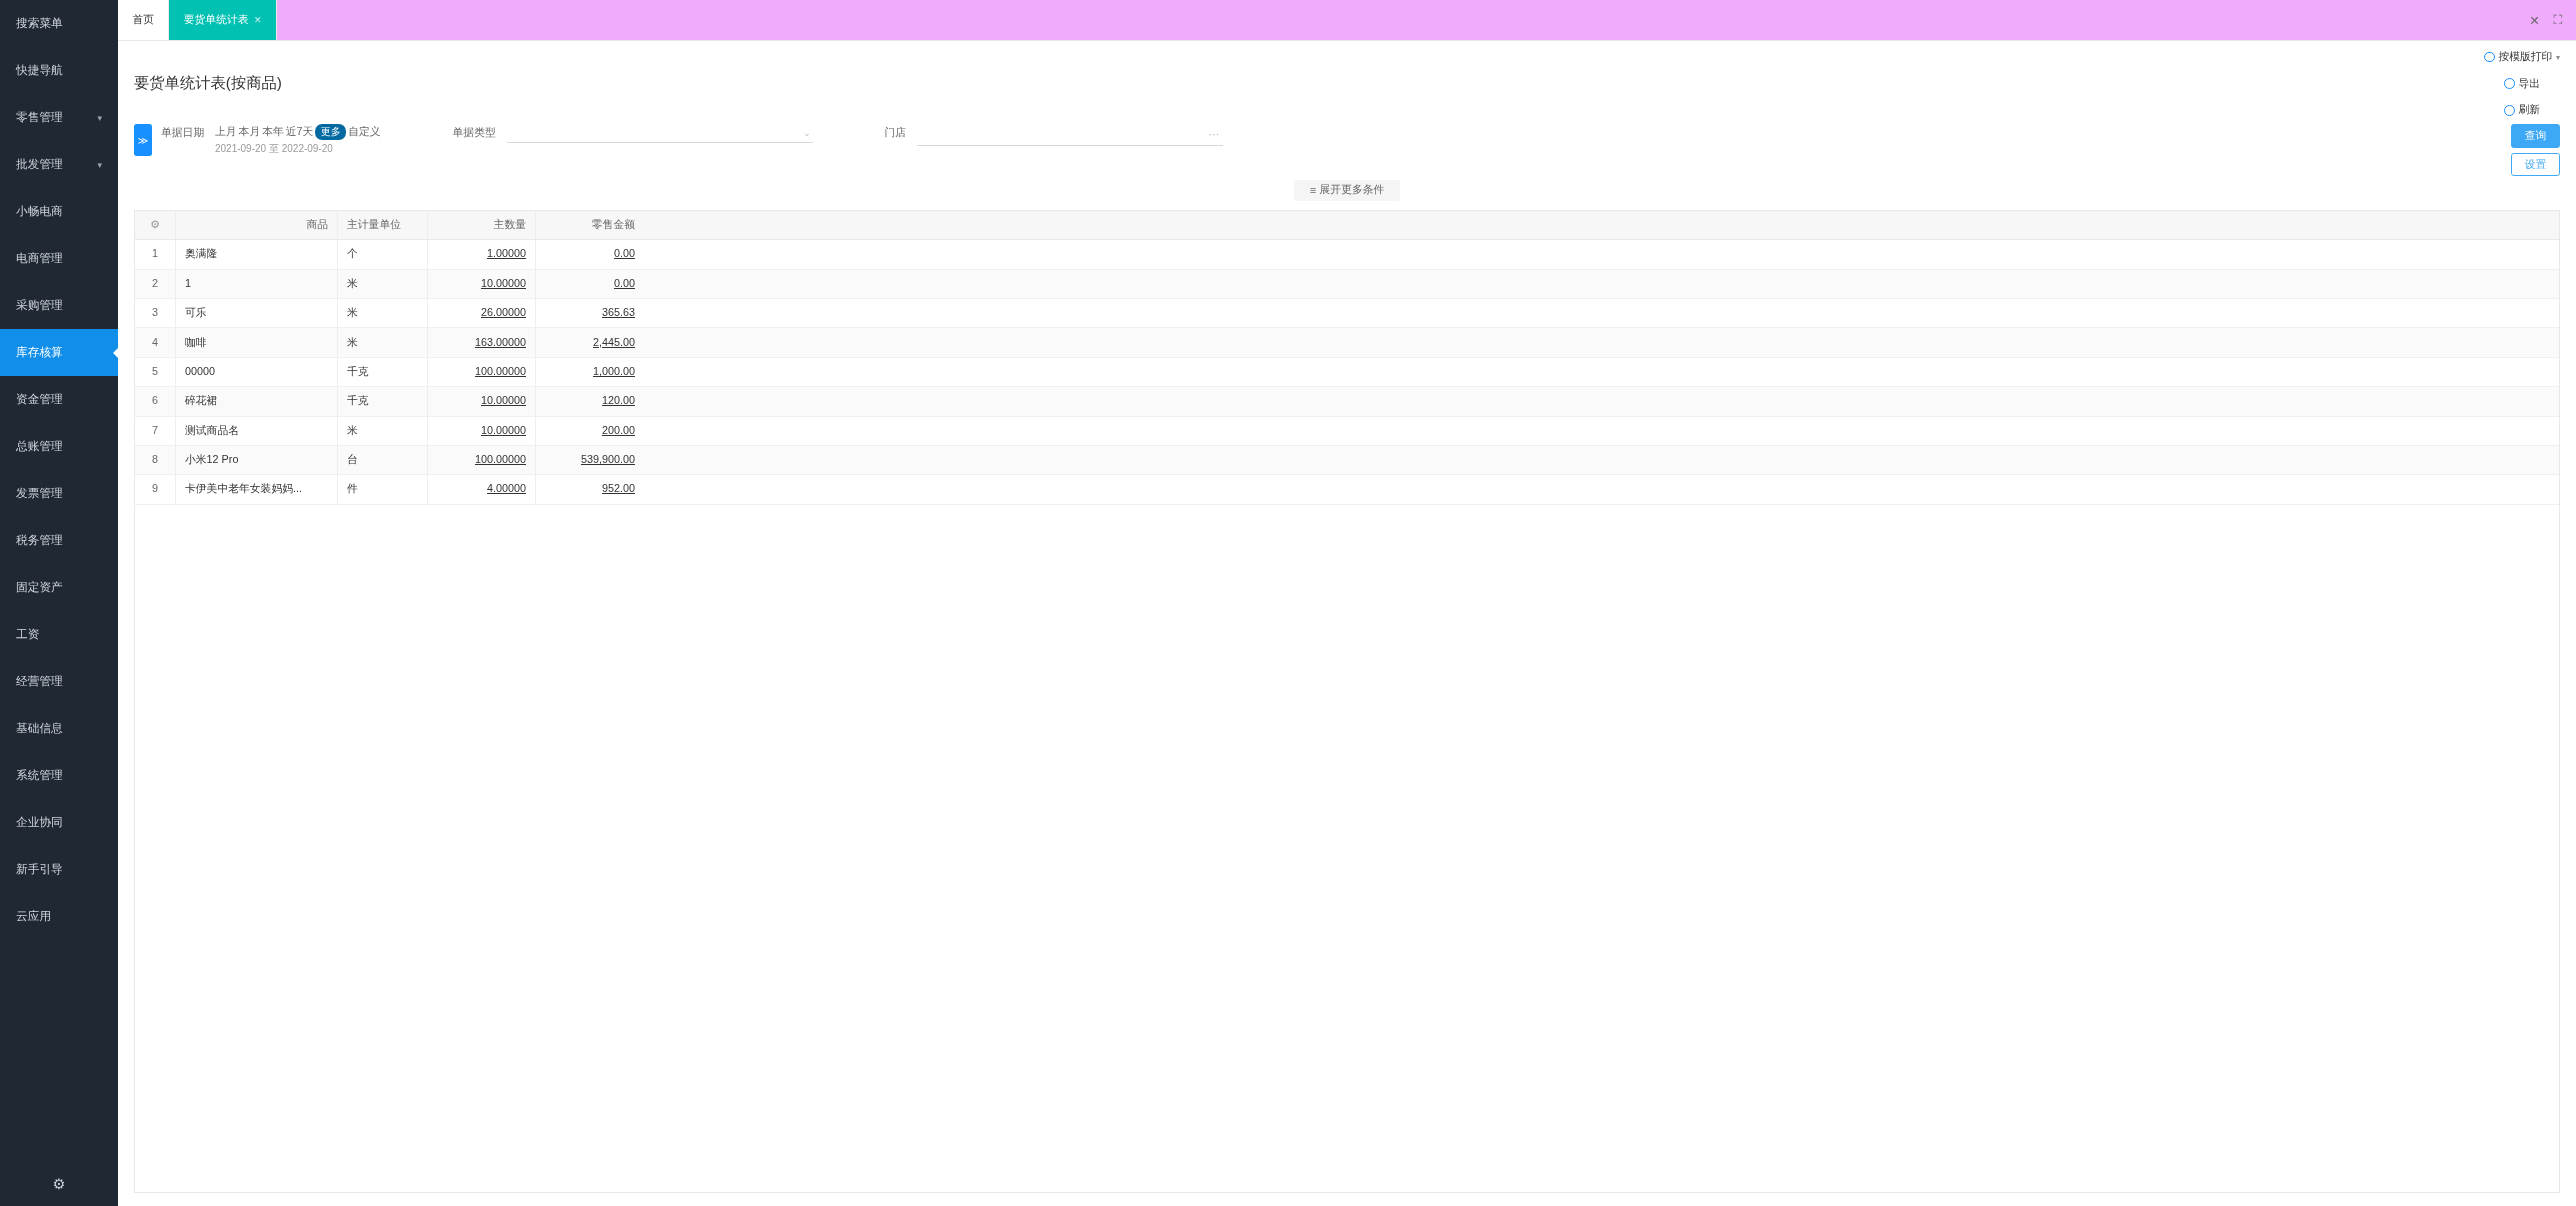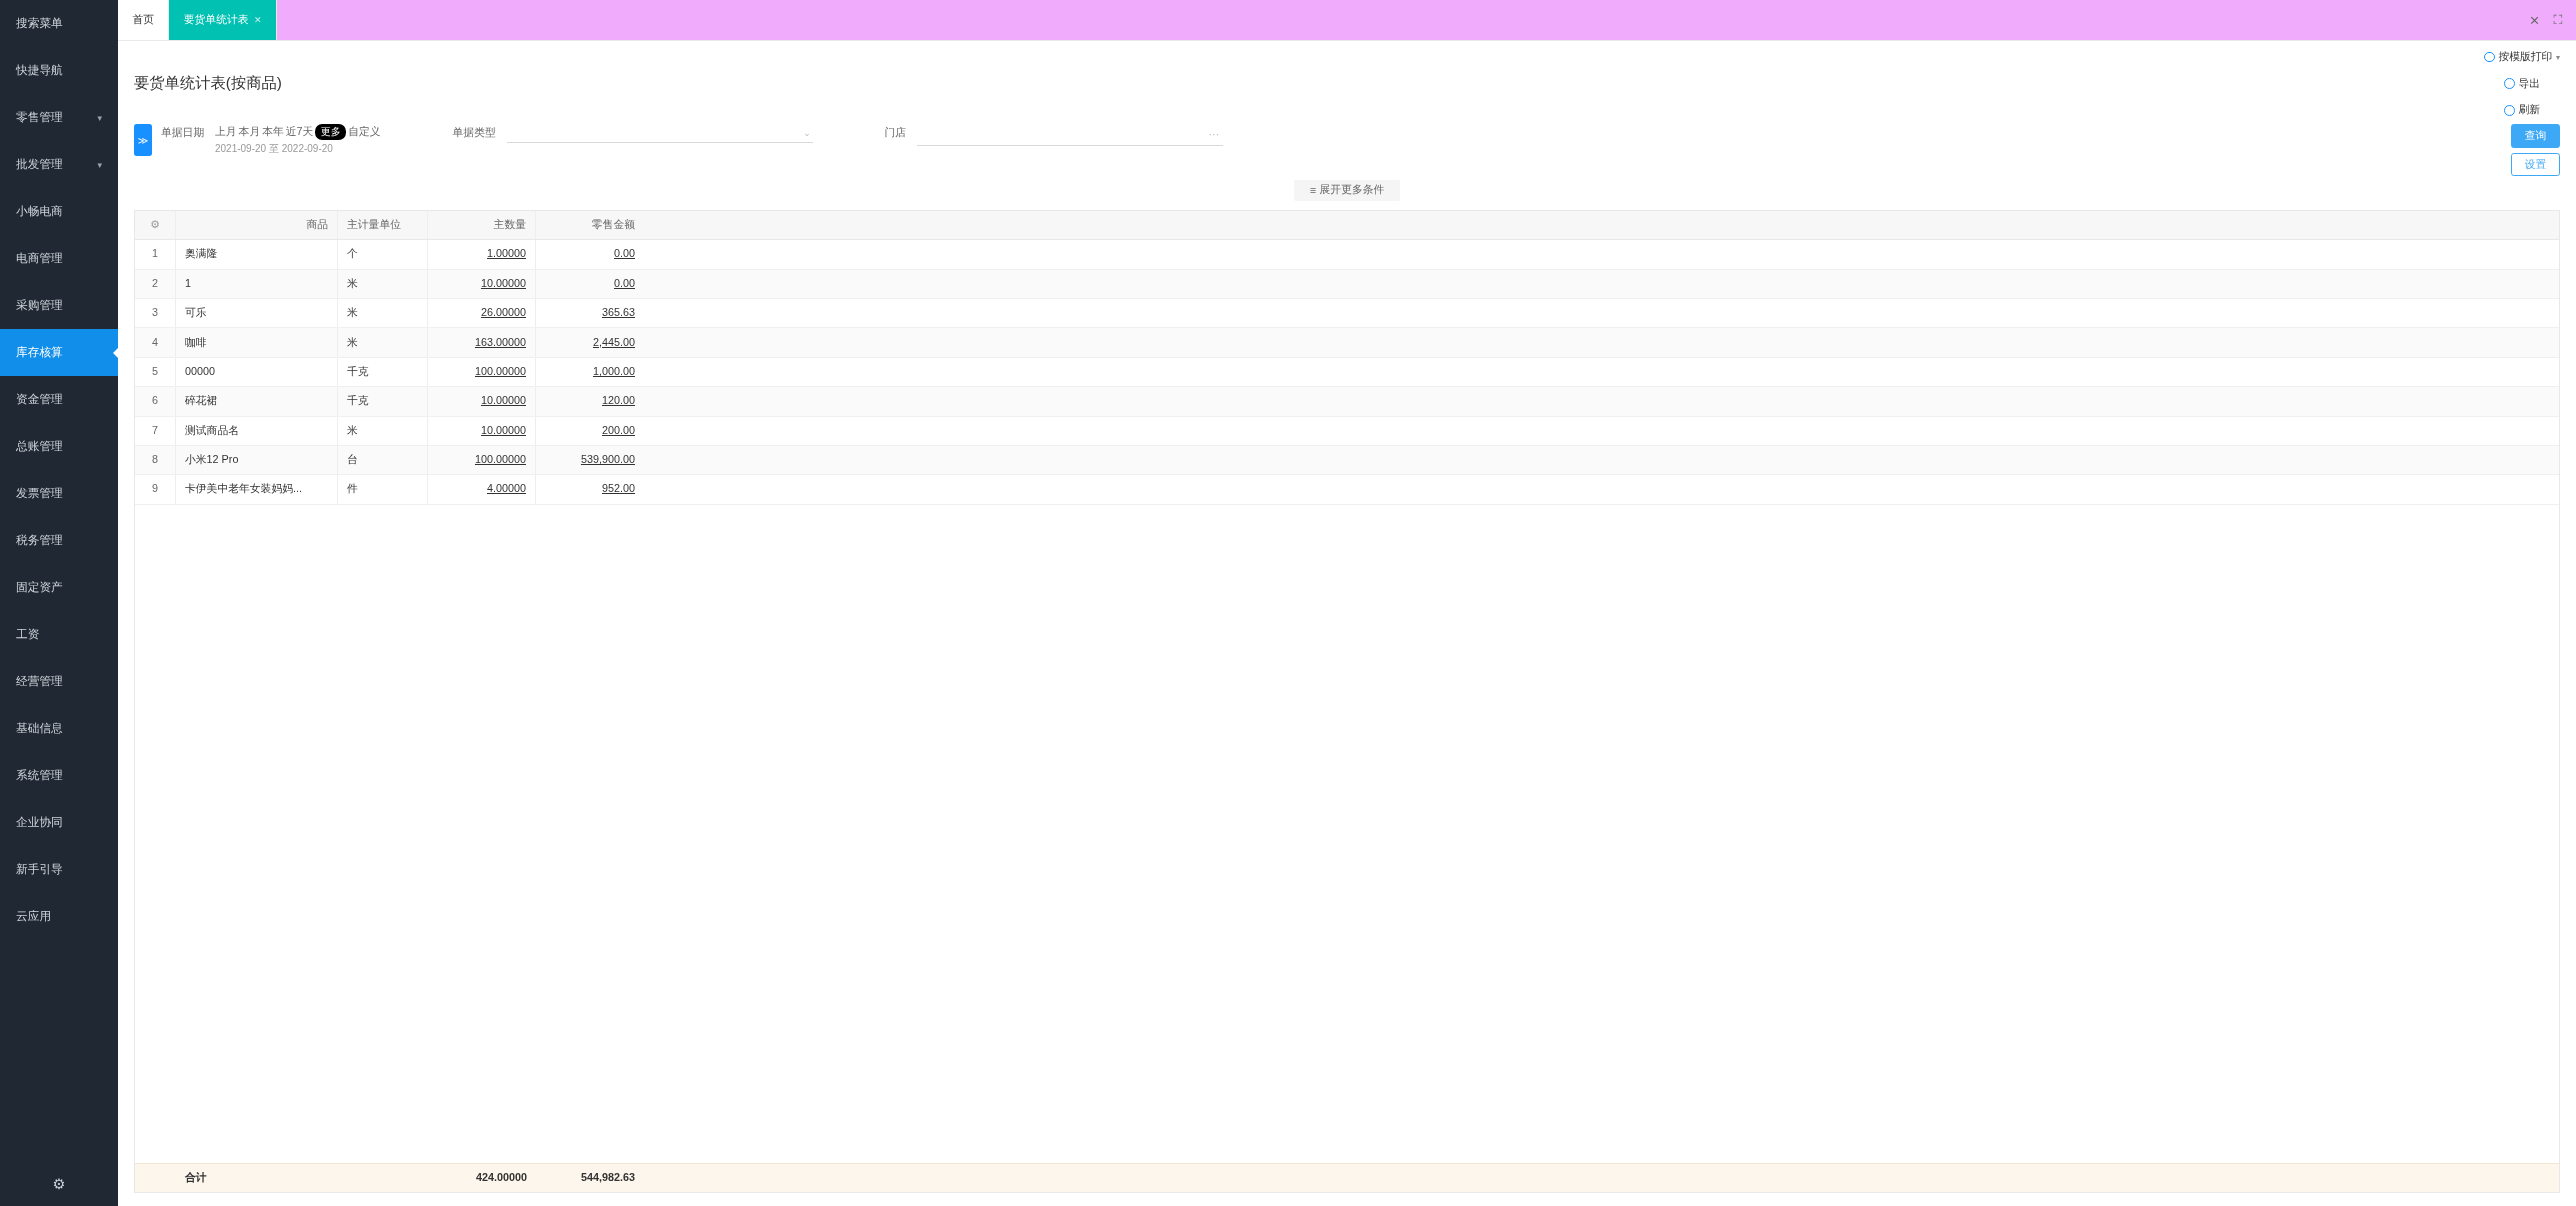--- a/index.html
+++ b/index.html
@@ -37,21 +37,21 @@
 
 .filter-wrap { padding: 0 16px 9px 16px; }
 .filter-bar { display: flex; align-items: flex-start; gap: 9px; position: relative; }
 .collapse-handle { width: 18px; height: 32px; background: #1890ff; border-radius: 2.7px; display: flex; align-items: center; justify-content: center; color: #fff; cursor: pointer; font-size: 10px; flex-shrink: 0; }
 .filter-fields { flex: 1; display: flex; align-items: flex-start; gap: 72px; flex-wrap: wrap; }
 .field-group { display: flex; align-items: flex-start; gap: 10.8px; }
 .field-label { color: #666; padding-top: 1.8px; white-space: nowrap; text-align: right; }
 .date-quick { display: flex; flex-direction: column; gap: 1.8px; }
 .date-links { display: flex; align-items: center; gap: 2px; }
 .date-link { color: #666; cursor: pointer; }
-.badge { background: #000000; color: #fff; padding: 0.9px 5.4px; border-radius: 7.2px; font-size: 10px; }
+.badge { background: #0369a1; color: #fff; padding: 0.9px 5.4px; border-radius: 7.2px; font-size: 10px; }
 .date-range { color: #999; font-size: 10px; }
 .select-input { min-width: 306px; border: none; border-bottom: 0.9px solid #d9d9d9; padding: 3.6px 1.8px; background: transparent; outline: none; position: relative; display: flex; align-items: center; }
 .select-input .caret-d { margin-left: auto; color: #bbb; font-size: 9px; }
 .select-input .dots { margin-left: auto; color: #bbb; letter-spacing: 1.8px; }
 .filter-buttons { display: flex; flex-direction: column; gap: 5.4px; flex-shrink: 0; }
 .btn { padding: 3.6px 12.6px; border-radius: 2.7px; font-size: 10.8px; cursor: pointer; text-align: center; min-width: 47px; }
 .btn-primary { background: #3da8f5; color: #fff; border: 0.9px solid #3da8f5; }
 .btn-outline { background: #fff; color: #3da8f5; border: 0.9px solid #3da8f5; }
 
 .expand-more { display: flex; justify-content: center; margin-top: 3.6px; }
@@ -314,26 +314,19 @@
               <div class="td col-amt">539,900.00</div>
             </div>
             <div class="trow">
               <div class="td col-idx">9</div>
               <div class="td col-prod">卡伊美中老年女装妈妈...</div>
               <div class="td col-unit">件</div>
               <div class="td col-qty">4.00000</div>
               <div class="td col-amt">952.00</div>
             </div>
           </div>
-        <div class="tfoot">
-          <div class="td col-idx"></div>
-          <div class="td col-prod">合计</div>
-          <div class="td col-unit"></div>
-          <div class="td col-qty">424.00000</div>
-          <div class="td col-amt">544,982.63</div>
-        </div>
       </div>
       <div class="bottom-spacer"></div>
     </div>
 
   </div>
 </div>
 
 
 </body></html>

